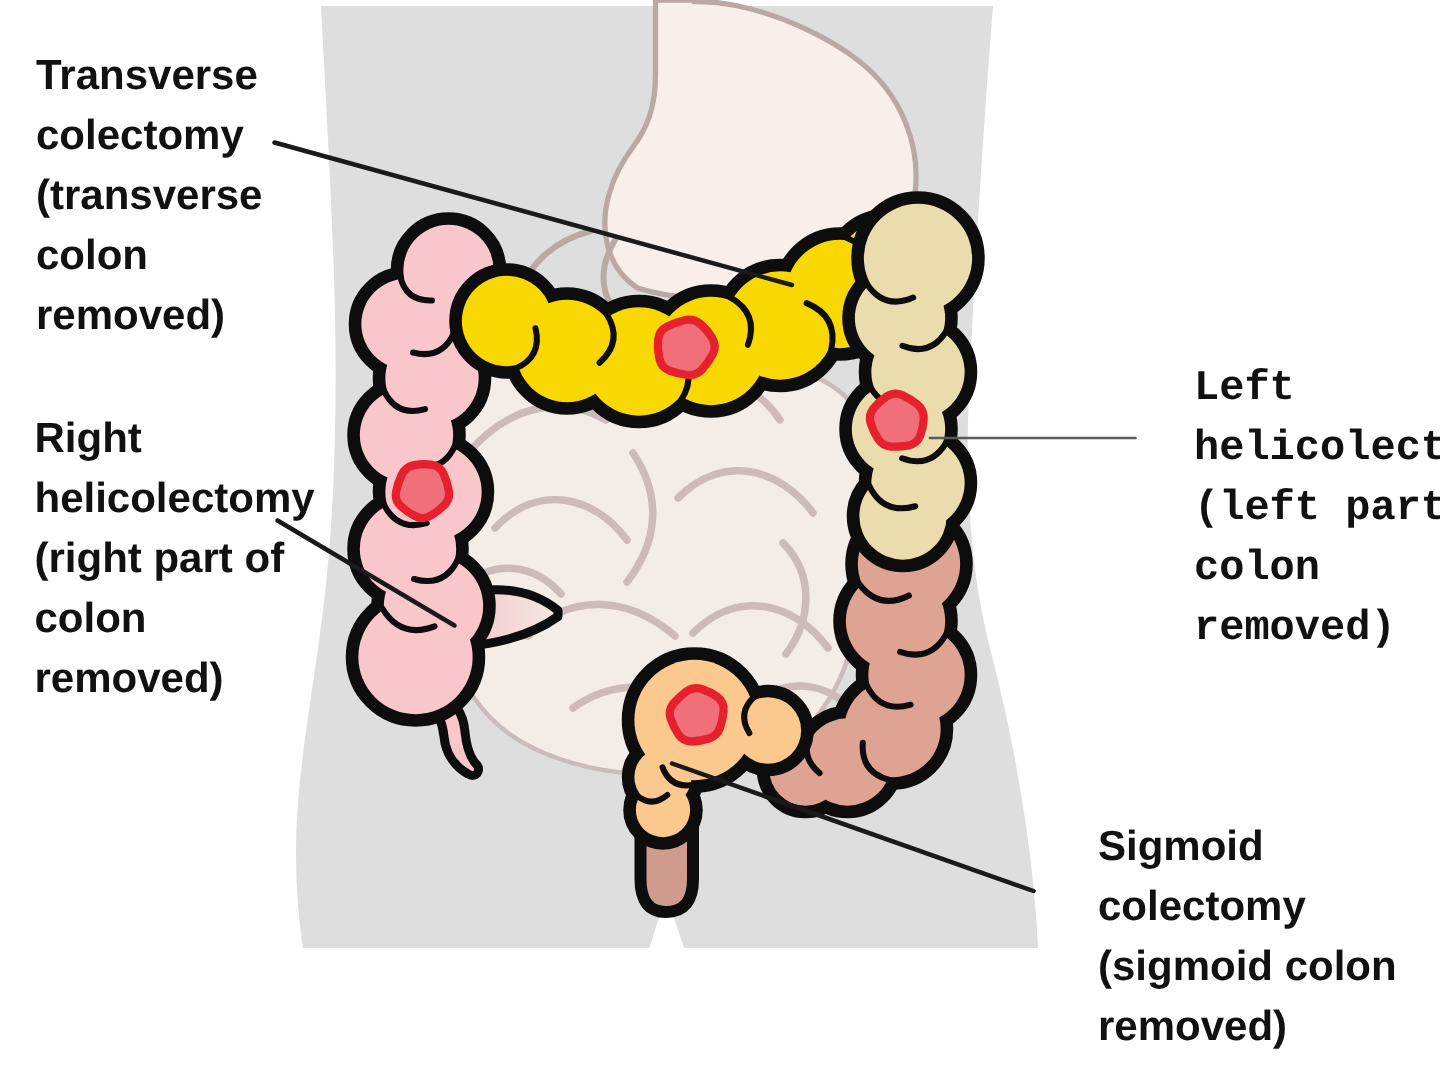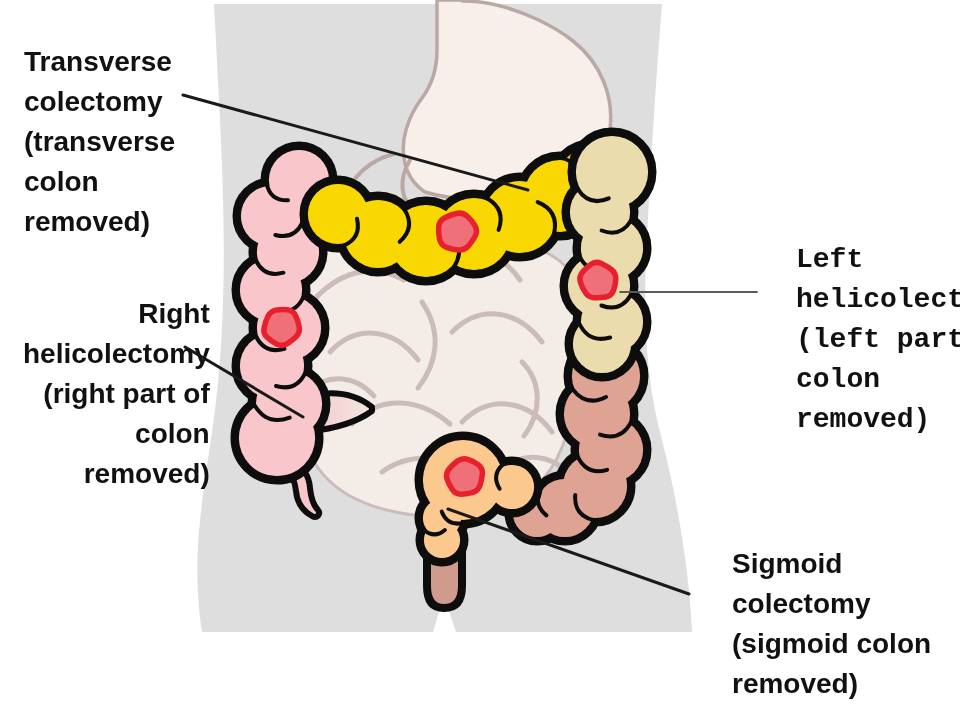--- a/index.html
+++ b/index.html
@@ -6,22 +6,22 @@
   #stage{
     position:relative;width:960px;height:721px;background:#fff;overflow:hidden;
     font-family:"Liberation Sans", sans-serif;
   }
   #anatomy{position:absolute;left:0;top:0;}
   .label{
     position:absolute;
     font-weight:bold;font-size:28px;line-height:40px;
     color:#111;white-space:pre-line;letter-spacing:0;
   }
-  #label-transverse{left:24px;top:42px;}
-  #label-right{left:23px;top:294px;text-align:right;}
+  #label-transverse{left:24px;top:30px;}
+  #label-right{left:23px;top:272px;}
   #label-left{left:796px;top:240px;font-family:Liberation Mono, monospace;}
   #label-sigmoid{left:692px;top:544px;margin-left:40px;}
 </style>
 </head>
 <body>
 
 <div id="stage">
   <svg id="anatomy" width="960" height="721" viewBox="0 0 960 721">
       <path d="M214,4 C220,120 226,210 223,300 C220,418 203,468 198,545 C196,582 199,612 202,632 L433,632 L444,596 L456,632 L692,632 C690,580 679,506 662,440 C648,388 643,330 646,262 C650,170 656,80 662,4 Z" fill="#DEDEDE" stroke="none"></path>
       <path d="M437,0 L437,50 C437,72 431,86 422,98 C407,118 401,140 404,158 C406,172 413,184 425,192 C457,202 507,202 545,193 C585,183 605,161 610,129 C614,97 601,63 573,41 C553,25 521,10 492,4 C483,2 472,1 463,1 L463,0 Z" fill="#F8EFEA" stroke="#B9A8A4" stroke-width="3.5"></path>

